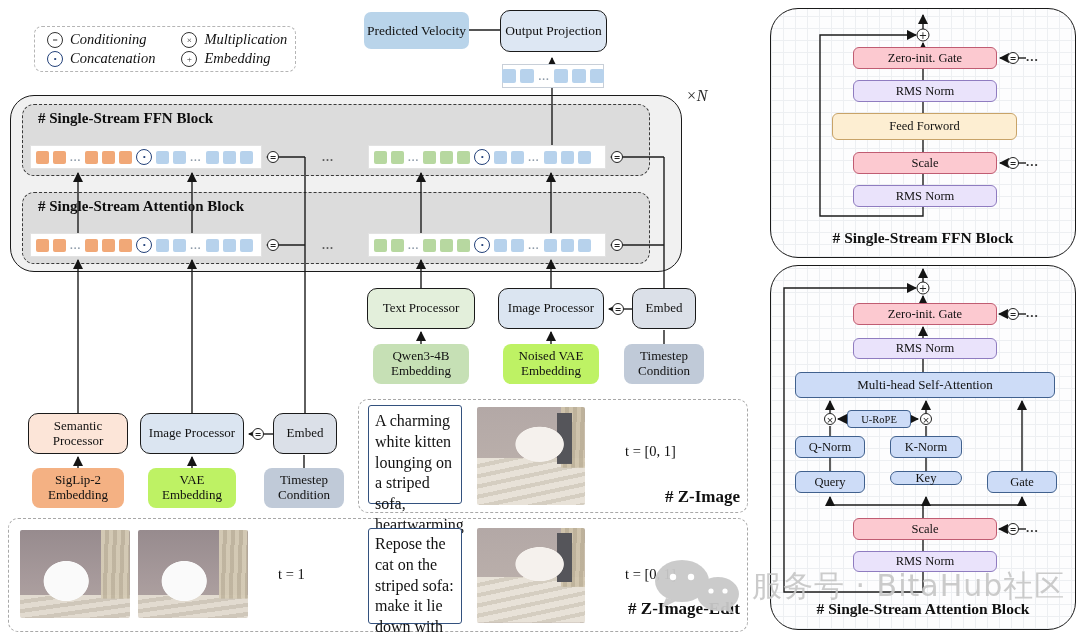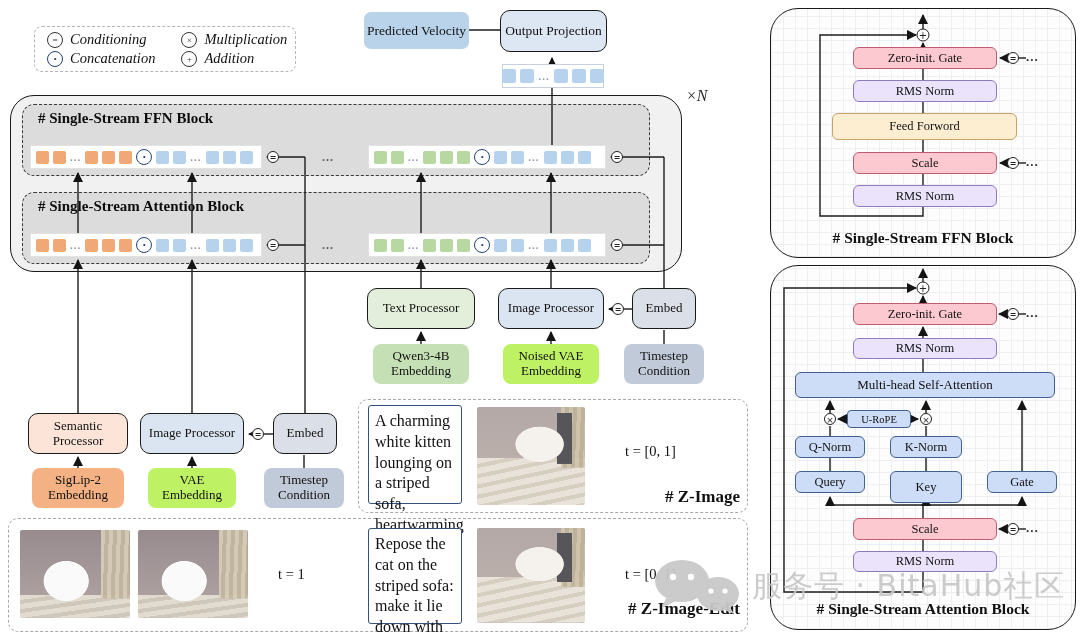--- a/index.html
+++ b/index.html
@@ -218,21 +218,21 @@
     <span class="legend-item">
       <span class="sym-circ" style="border-color:#333;color:#333;">×</span>
       <span>Multiplication</span>
     </span>
     <span class="legend-item">
       <span class="sym-circ">•</span>
       <span>Concatenation</span>
     </span>
     <span class="legend-item">
       <span class="sym-circ" style="border-color:#333;color:#333;">+</span>
-      <span>Addition</span>
+      <span>Embedding</span>
     </span>
   </div>
 
   <div class="abs fg box bg-pv" style="left:364px;top:12px;width:105px;height:37px;font-size:13.5px;">Predicted Velocity</div>
   <div class="abs fg box bg-op bd" style="left:500px;top:10px;width:107px;height:42px;font-size:13.5px;">Output Projection</div>
   <div class="abs fg op-strip" style="left:502px;top:64px;width:102px;height:24px;">
       <span class="tok b"></span>
       <span class="tok b"></span>
       <span class="tok-dots">...</span>
       <span class="tok b"></span>
@@ -343,21 +343,21 @@
   <div class="abs fg mini-dots" style="left:1026px;top:155px;">...</div>
   <div class="abs fg panel-title" style="left:770px;top:229px;width:306px;"># Single-Stream FFN Block</div>
 
   <div class="abs fg rbox r-pink" style="left:853px;top:303px;width:144px;height:22px;">Zero-init. Gate</div>
   <div class="abs fg rbox r-purp" style="left:853px;top:338px;width:144px;height:21px;">RMS Norm</div>
   <div class="abs fg rbox r-blue" style="left:795px;top:372px;width:260px;height:26px;font-size:13px;">Multi-head Self-Attention</div>
   <div class="abs fg rbox r-blue" style="left:847px;top:410px;width:64px;height:18px;font-size:10.5px;border-radius:4px;">U-RoPE</div>
   <div class="abs fg rbox r-blue" style="left:795px;top:436px;width:70px;height:22px;">Q-Norm</div>
   <div class="abs fg rbox r-blue" style="left:890px;top:436px;width:72px;height:22px;">K-Norm</div>
   <div class="abs fg rbox r-blue" style="left:795px;top:471px;width:70px;height:22px;">Query</div>
-  <div class="abs fg rbox r-blue" style="left:890px;top:471px;width:72px;height:32px;">Key</div>
+  <div class="abs fg rbox r-blue" style="left:890px;top:471px;width:72px;height:14px;border-radius:10px;">Key</div>
   <div class="abs fg rbox r-blue" style="left:987px;top:471px;width:70px;height:22px;">Gate</div>
   <div class="abs fg rbox r-pink" style="left:853px;top:518px;width:144px;height:22px;">Scale</div>
   <div class="abs fg rbox r-purp" style="left:853px;top:551px;width:144px;height:21px;">RMS Norm</div>
   <div class="abs fg mini-dots" style="left:1026px;top:306px;">...</div>
   <div class="abs fg mini-dots" style="left:1026px;top:521px;">...</div>
   <div class="abs fg panel-title" style="left:770px;top:600px;width:306px;"># Single-Stream Attention Block</div>
 
   <div class="abs wm" style="left:648px;top:558px;display:flex;align-items:center;gap:8px;">
     <svg width="96" height="56" viewBox="0 0 96 56">
       <g fill="#c9c9c9" opacity="0.95">

